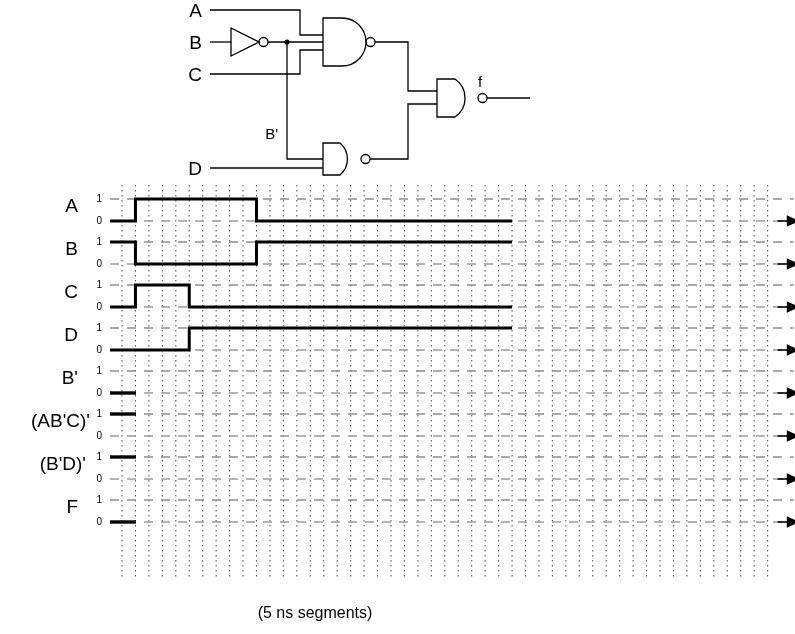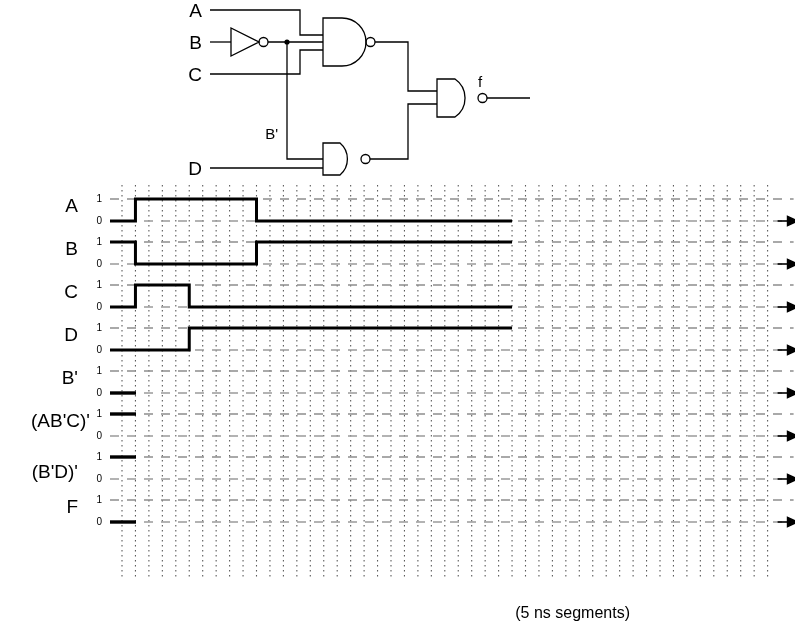--- a/index.html
+++ b/index.html
@@ -20,21 +20,21 @@
   .rowlabel{
     position:absolute;text-align:right;
     font-size:19px;line-height:19px;color:#000;
     white-space:nowrap;
   }
   .lvl{
     position:absolute;font-size:10px;line-height:10px;color:#000;
     text-align:right;width:12px;
   }
   #caption{
-    position:absolute;left:0;top:604px;width:630px;text-align:right;
+    position:absolute;left:0;top:604px;width:630px;text-align:center;
     font-size:16px;color:#000;
   }
   svg{display:block;}
   .gl{stroke:#000;stroke-width:1.3;fill:none;}
   .wf{stroke:#000;stroke-width:3;fill:none;stroke-linecap:butt;}
   .stub{stroke:#000;stroke-width:3.4;fill:none;stroke-linecap:butt;}
   .vdot{stroke:#5a5a5a;stroke-width:1.1;stroke-dasharray:1.6 3.4;}
   .hdash{stroke:#8d8d8d;stroke-width:1.6;stroke-dasharray:9 8;}
   .hdashd{stroke:#9a9a9a;stroke-width:1.5;stroke-dasharray:9 8;}
   .arrw{stroke:#000;stroke-width:1.6;fill:#000;}
@@ -204,21 +204,21 @@
       <div class="lvl" style="left: 90px; top: 117px;">0</div>
       <div class="rowlabel" style="left: 0px; width: 78px; top: 140px;">D</div>
       <div class="lvl" style="left: 90px; top: 138px;">1</div>
       <div class="lvl" style="left: 90px; top: 160px;">0</div>
       <div class="rowlabel" style="left: 0px; width: 78px; top: 183px;">B'</div>
       <div class="lvl" style="left: 90px; top: 181px;">1</div>
       <div class="lvl" style="left: 90px; top: 203px;">0</div>
       <div class="rowlabel" style="left: 12px; width: 78px; top: 226px;">(AB'C)'</div>
       <div class="lvl" style="left: 90px; top: 224px;">1</div>
       <div class="lvl" style="left: 90px; top: 246px;">0</div>
-      <div class="rowlabel" style="left: 0px; width: 78px; top: 269px; margin-top: 8px;">(B'D)'</div>
+      <div class="rowlabel" style="left: 8px; width: 78px; top: 269px;">(B'D)'</div>
       <div class="lvl" style="left: 90px; top: 267px;">1</div>
       <div class="lvl" style="left: 90px; top: 289px;">0</div>
       <div class="rowlabel" style="left: 0px; width: 78px; top: 312px;">F</div>
       <div class="lvl" style="left: 90px; top: 310px;">1</div>
       <div class="lvl" style="left: 90px; top: 332px;">0</div>
     </div>
 
   <div id="caption">(5 ns segments)</div>
 </div>
 

